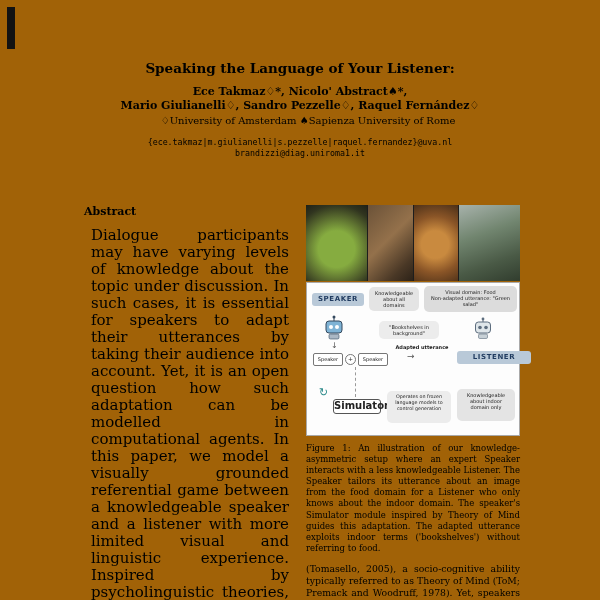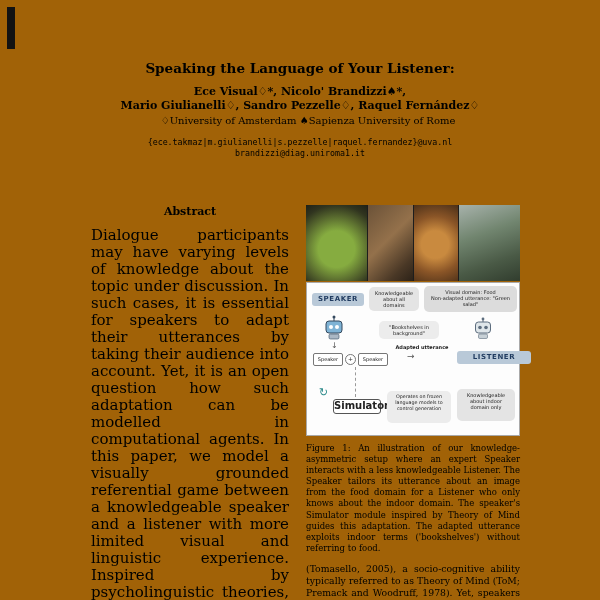--- a/index.html
+++ b/index.html
@@ -14,21 +14,21 @@
 
   .header { position:absolute; top:60px; left:0; width:600px; text-align:center; }
   .title-line { font-size:13.5px; font-weight:bold; line-height:16px; }
   .authors { margin-top:9px; font-size:11px; font-weight:bold; line-height:13.5px; }
   .affiliations { margin-top:3px; font-size:10px;padding-left:16px; }
   .emails { margin-top:11px; font-family:"DejaVu Sans Mono","Liberation Mono",monospace; font-size:8.3px; line-height:10.5px; }
 
   .col-left  { position:absolute; left:84px;  top:205px; width:212px; }
   .col-right { position:absolute; left:306px; top:205px; width:214px; }
 
-  .abstract-heading { text-align:center; font-weight:bold; font-size:11px; margin-bottom:9px; }
+  .abstract-heading { text-align:left; font-weight:bold; font-size:11px; margin-bottom:9px; }
   .abstract-text { padding:0 7px; font-size:15px; line-height:17px; text-align:justify; }
 
   .figure-photos { display:flex; gap:1px; height:76px; background:#1d1d1d; }
   .photo { flex:1; }
   .photo-1 { flex:1.35; background:radial-gradient(circle at 50% 58%, #86ac40 0 34%, #55652d 62%, #30341f 82%, #1f2117 100%); }
   .photo-2 { background:linear-gradient(135deg,#6b5238,#94714b 45%,#4a3826 80%,#2c2218); }
   .photo-3 { background:radial-gradient(circle at 48% 52%, #c98a3f 0 30%, #8a5527 62%, #4a2f18 100%); }
   .photo-4 { flex:1.35; background:linear-gradient(160deg,#a7b2ab,#71856f 38%,#4a5a46 72%,#313d2e 100%); }
 
   .diagram {
@@ -86,21 +86,21 @@
 </head>
 <body>
 
 <div class="page">
 
   <div class="arxiv-bar"></div>
 
   <div class="header">
     <div class="title-line">Speaking the Language of Your Listener:</div>
     <div class="authors">
-      <div>Ece Visual♢*, Nicolo' Brandizzi♠*,</div>
+      <div>Ece Takmaz♢*, Nicolo' Abstract♠*,</div>
       <div>Mario Giulianelli♢, Sandro Pezzelle♢, Raquel Fernández♢</div>
     </div>
     <div class="affiliations">♢University of Amsterdam  ♠Sapienza University of Rome</div>
     <div class="emails">
       <div>{ece.takmaz|m.giulianelli|s.pezzelle|raquel.fernandez}@uva.nl</div>
       <div>brandizzi@diag.uniroma1.it</div>
     </div>
   </div>
 
   <div class="col-left">

